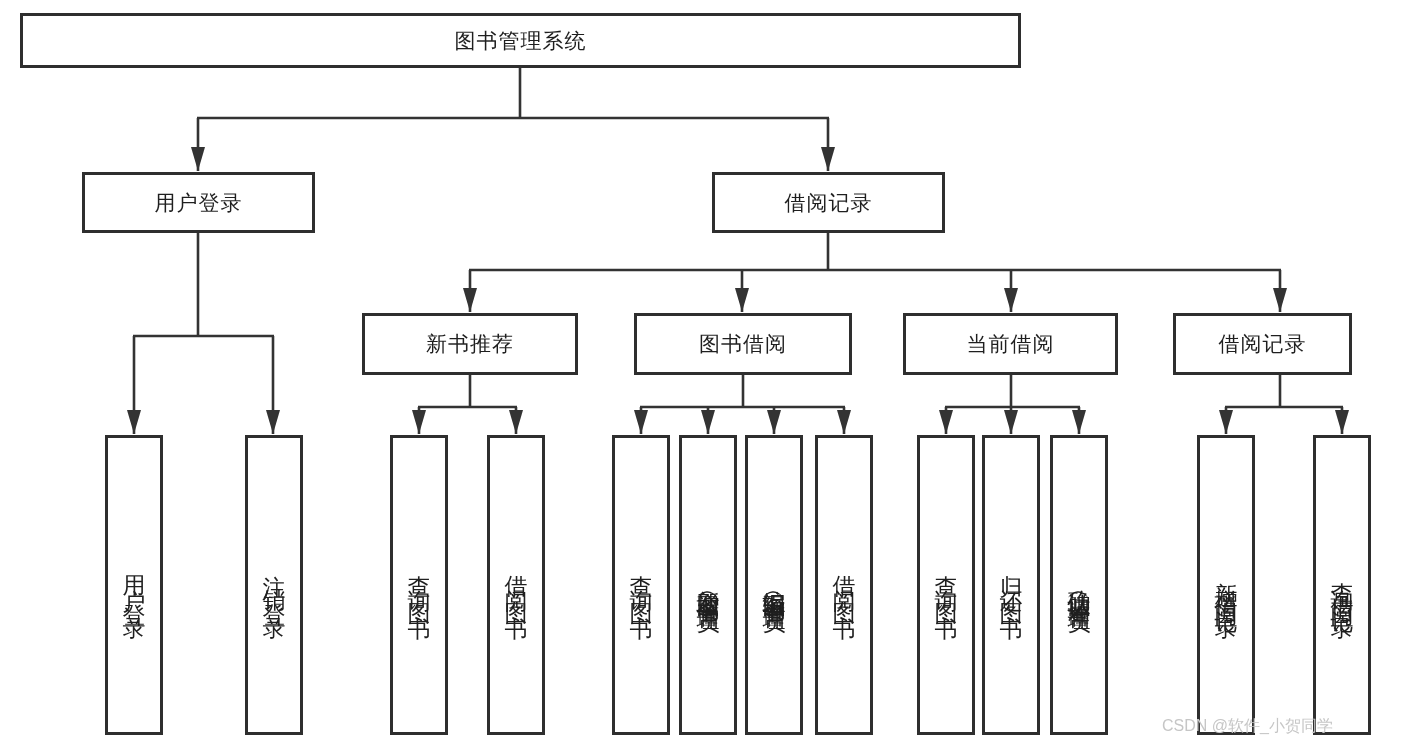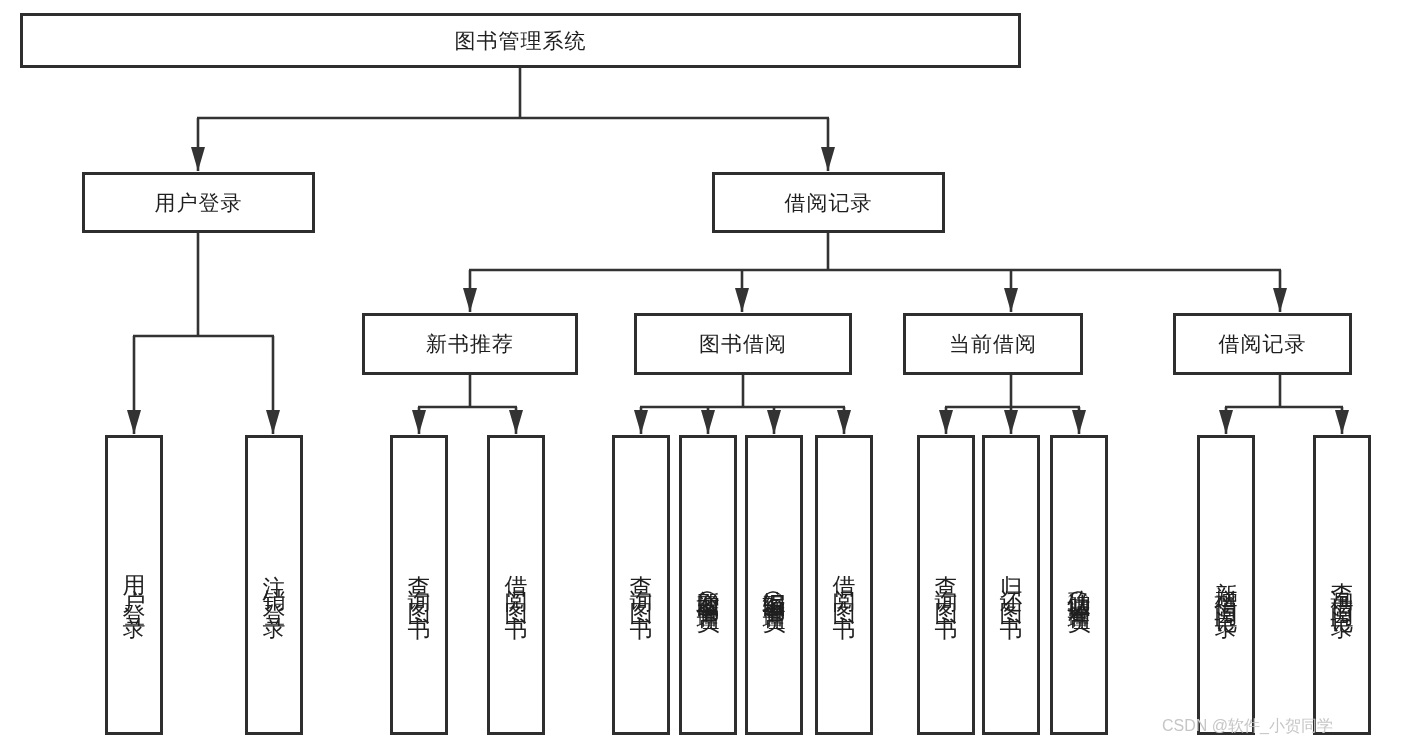--- a/index.html
+++ b/index.html
@@ -90,21 +90,21 @@
     <line class="wire" x1="1342" y1="407" x2="1342" y2="434" marker-end="url(#arw)"></line>
   </svg>
 
   <div class="node hnode root">图书管理系统</div>
 
   <div class="node hnode lvl2" style="left:82px;width:233px;">用户登录</div>
   <div class="node hnode lvl2" style="left:712px;width:233px;">借阅记录</div>
 
   <div class="node hnode lvl3" style="left:362px;width:216px;">新书推荐</div>
   <div class="node hnode lvl3" style="left:634px;width:218px;">图书借阅</div>
-  <div class="node hnode lvl3" style="left:903px;width:180px;">当前借阅</div>
+  <div class="node hnode lvl3" style="left:903px;width:215px;">当前借阅</div>
   <div class="node hnode lvl3" style="left:1173px;width:179px;">借阅记录</div>
 
   <div class="node leaf sp4" style="left:105px;">
     <span class="vtext">用户登录</span>
   </div>
   <div class="node leaf sp4" style="left:245px;">
     <span class="vtext">注销登录</span>
   </div>
 
   <div class="node leaf sp4" style="left:390px;">

